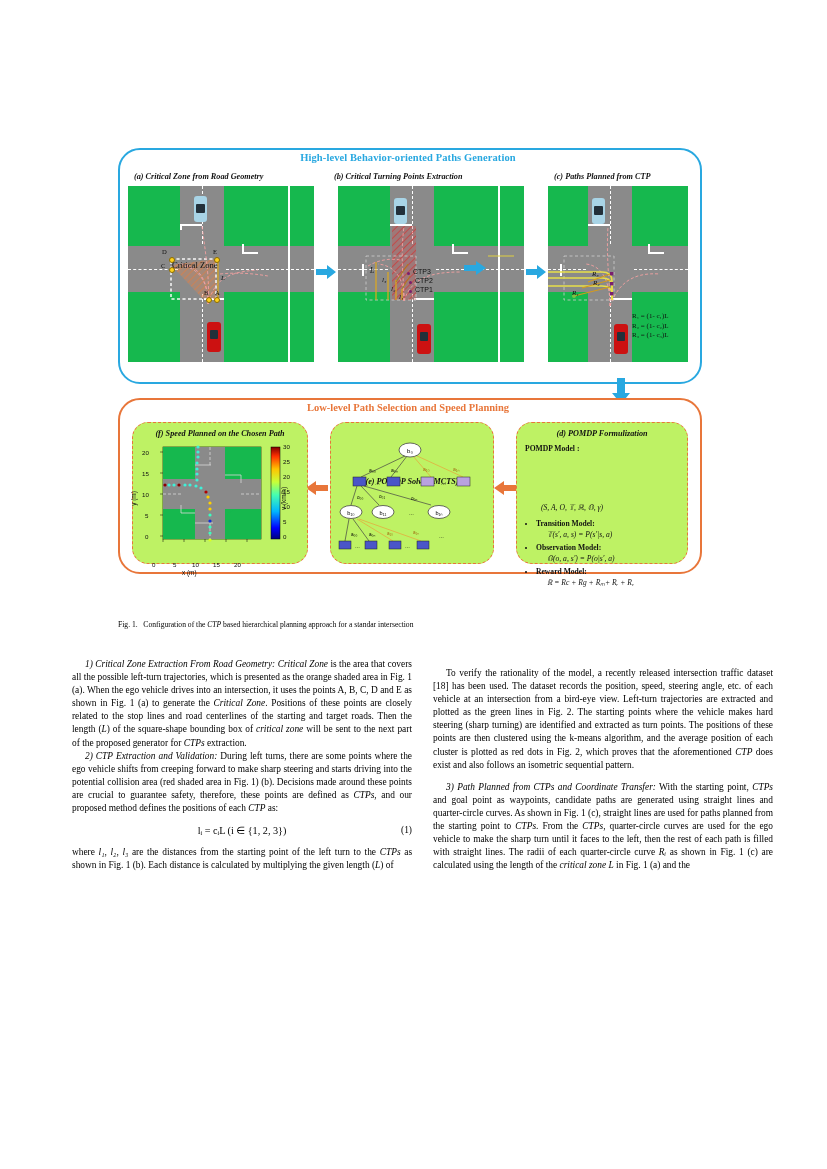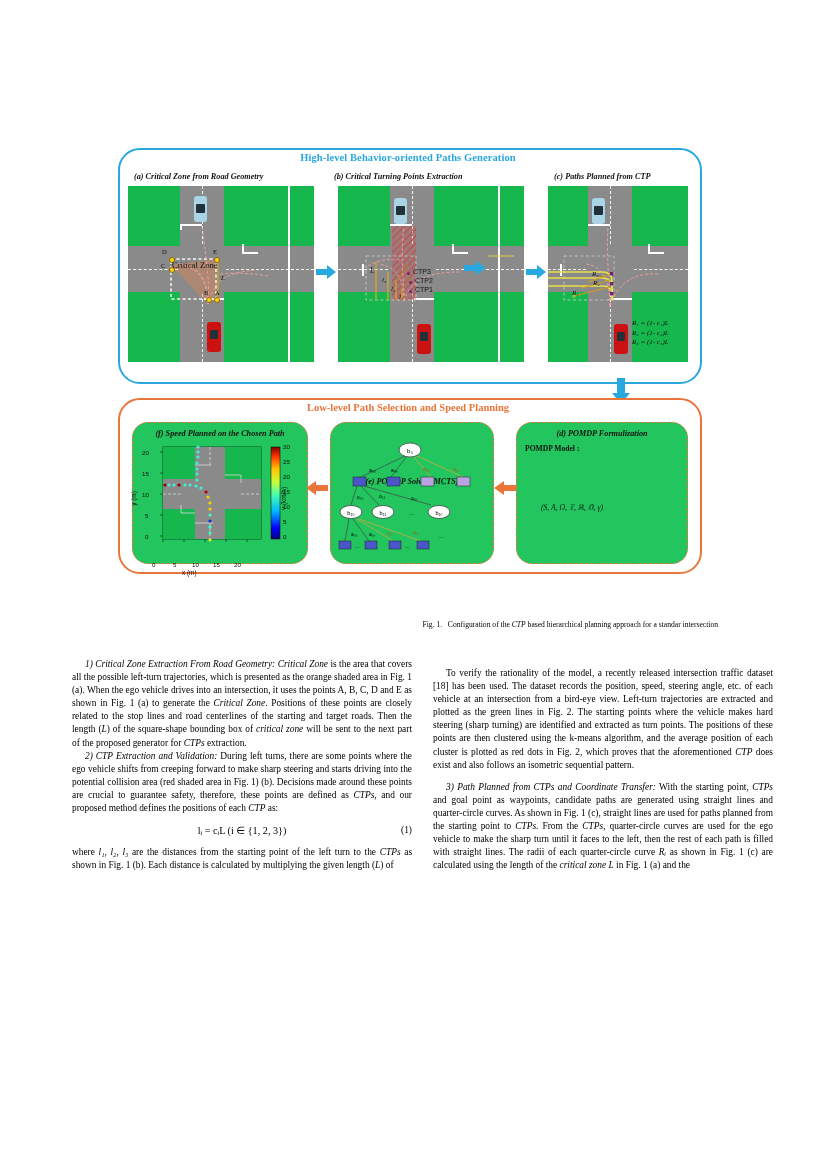--- a/index.html
+++ b/index.html
@@ -53,39 +53,39 @@
   .pt{position:absolute;width:4px;height:4px;border-radius:50%;
       background:#ffd21f;border:1px solid #8a6a00;}
   .ptlbl{position:absolute;font-size:6.6px;font-family:"Liberation Serif",serif;color:#111;}
   .mathlbl{position:absolute;font-size:7px;font-style:italic;font-family:"Liberation Serif",serif;color:#111;}
 
   .ctpdot{position:absolute;width:3px;height:3px;border-radius:50%;background:#7a1f6e;}
   .ctplbl{position:absolute;font-size:7px;color:#111;font-family:"Liberation Sans",sans-serif;}
 
   .bigarrow{position:absolute;}
 
-  .radii{position:absolute;font-size:7px;font-style:italic;color:#111;line-height:9.5px;
-         font-family:"Liberation Serif",serif;white-space:nowrap;margin-top:7px;}
-
-  .sub-box{position:absolute;border:1.6px dashed #e8763a;border-radius:16px;background:#22c55e;}
+  .radii{position:absolute;font-size:7px;color:#111;line-height:9.5px;
+         font-family:"Liberation Serif",serif;white-space:nowrap;}
+
+  .sub-box{position:absolute;border:1.6px dashed #e8763a;border-radius:16px;background:#bef264;}
   .sub-cap{position:absolute;width:100%;text-align:center;font-style:italic;font-weight:bold;
            font-size:8.2px;color:#111;}
 
   .pomdp{position:absolute;left:8px;top:20px;right:6px;font-size:7.6px;line-height:11px;color:#111;}
   .pomdp .ttl{font-weight:bold;font-family:"Liberation Serif",serif;}
   .pomdp .ind{padding-left:16px;font-style:italic;margin-top:48px;}
   .pomdp ul{margin:5px 0 0 0;padding-left:11px;list-style:disc;}
   .pomdp li{margin-bottom:2px;font-weight:bold;}
   .pomdp li span.eq{display:block;font-weight:normal;font-style:italic;padding-left:11px;}
 
   .axis-lbl{position:absolute;font-size:6.2px;font-family:"Liberation Sans",sans-serif;color:#111;}
   .axis-ttl{position:absolute;font-size:6.4px;font-family:"Liberation Sans",sans-serif;color:#111;}
 
   .caption{
-    position:absolute;left:118px;top:620px;width:600px;text-align:right;
+    position:absolute;left:118px;top:620px;width:600px;text-align:left;
     font-size:7.6px;color:#000;font-family:"Liberation Serif",serif;
   }
   .caption i{font-style:italic;}
 
   
   .col{position:absolute;top:658px;width:340px;font-size:9.4px;line-height:13.1px;
        text-align:justify;color:#000;}
   .col.left{left:72px;}
   .col.right{left:433px;}
   .col p{margin:0;text-indent:13px;}
@@ -306,20 +306,34 @@
     </svg>
 
     <div class="ll-box"></div>
     <div class="ll-title">Low-level Path Selection and Speed Planning</div>
 
     <div class="sub-box" style="left:398px;top:282px;width:170px;height:140px;">
       <div class="sub-cap" style="top:6px;">(d) POMDP Formulization</div>
       <div class="pomdp">
         <div class="ttl">POMDP Model :</div>
         <div class="ind">(S, A, O, 𝕋, ℝ, 𝕆, γ)</div>
+        <ul>
+          <li>
+            <span>Transition Model:</span>
+            <span class="eq">𝕋(s′, a, s) = P(s′|s, a)</span>
+          </li>
+          <li>
+            <span>Observation Model:</span>
+            <span class="eq">𝕆(o, a, s′) = P(o|s′, a)</span>
+          </li>
+          <li>
+            <span>Reward Model:</span>
+            <span class="eq">ℝ = Rс + Rɡ + Rₘ+ Rᵣ + Rᵥ</span>
+          </li>
+        </ul>
       </div>
     </div>
 
     <svg class="bigarrow" style="left:376px;top:340px;width:22px;height:16px;" viewBox="0 0 22 16">
       <polygon points="22,5 10,5 10,1 0,8 10,15 10,11 22,11" fill="#e8763a"></polygon>
     </svg>
 
     <div class="sub-box" style="left:212px;top:282px;width:162px;height:140px;">
       <div class="sub-cap" style="top:6px;margin-top:48px;">(e) POMDP Solver (MCTS)</div>
       <svg style="position:absolute;left:4px;top:18px;width:154px;height:118px;" viewBox="0 0 154 118">

